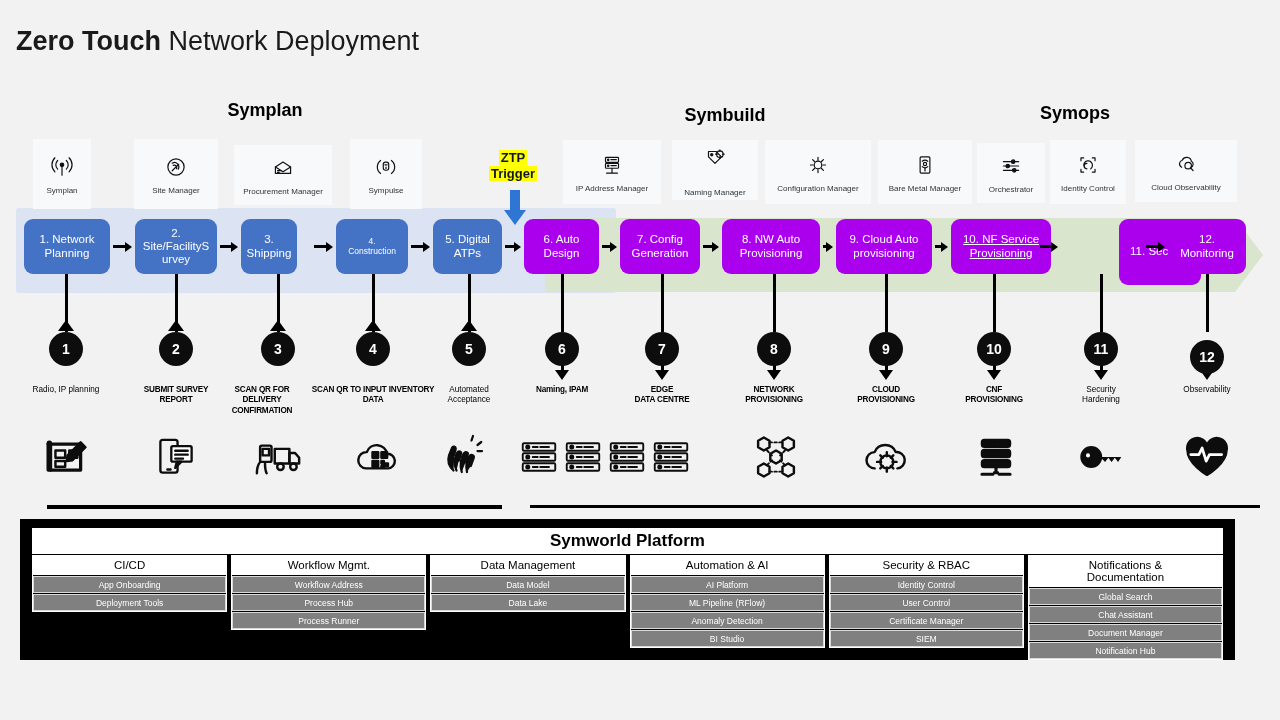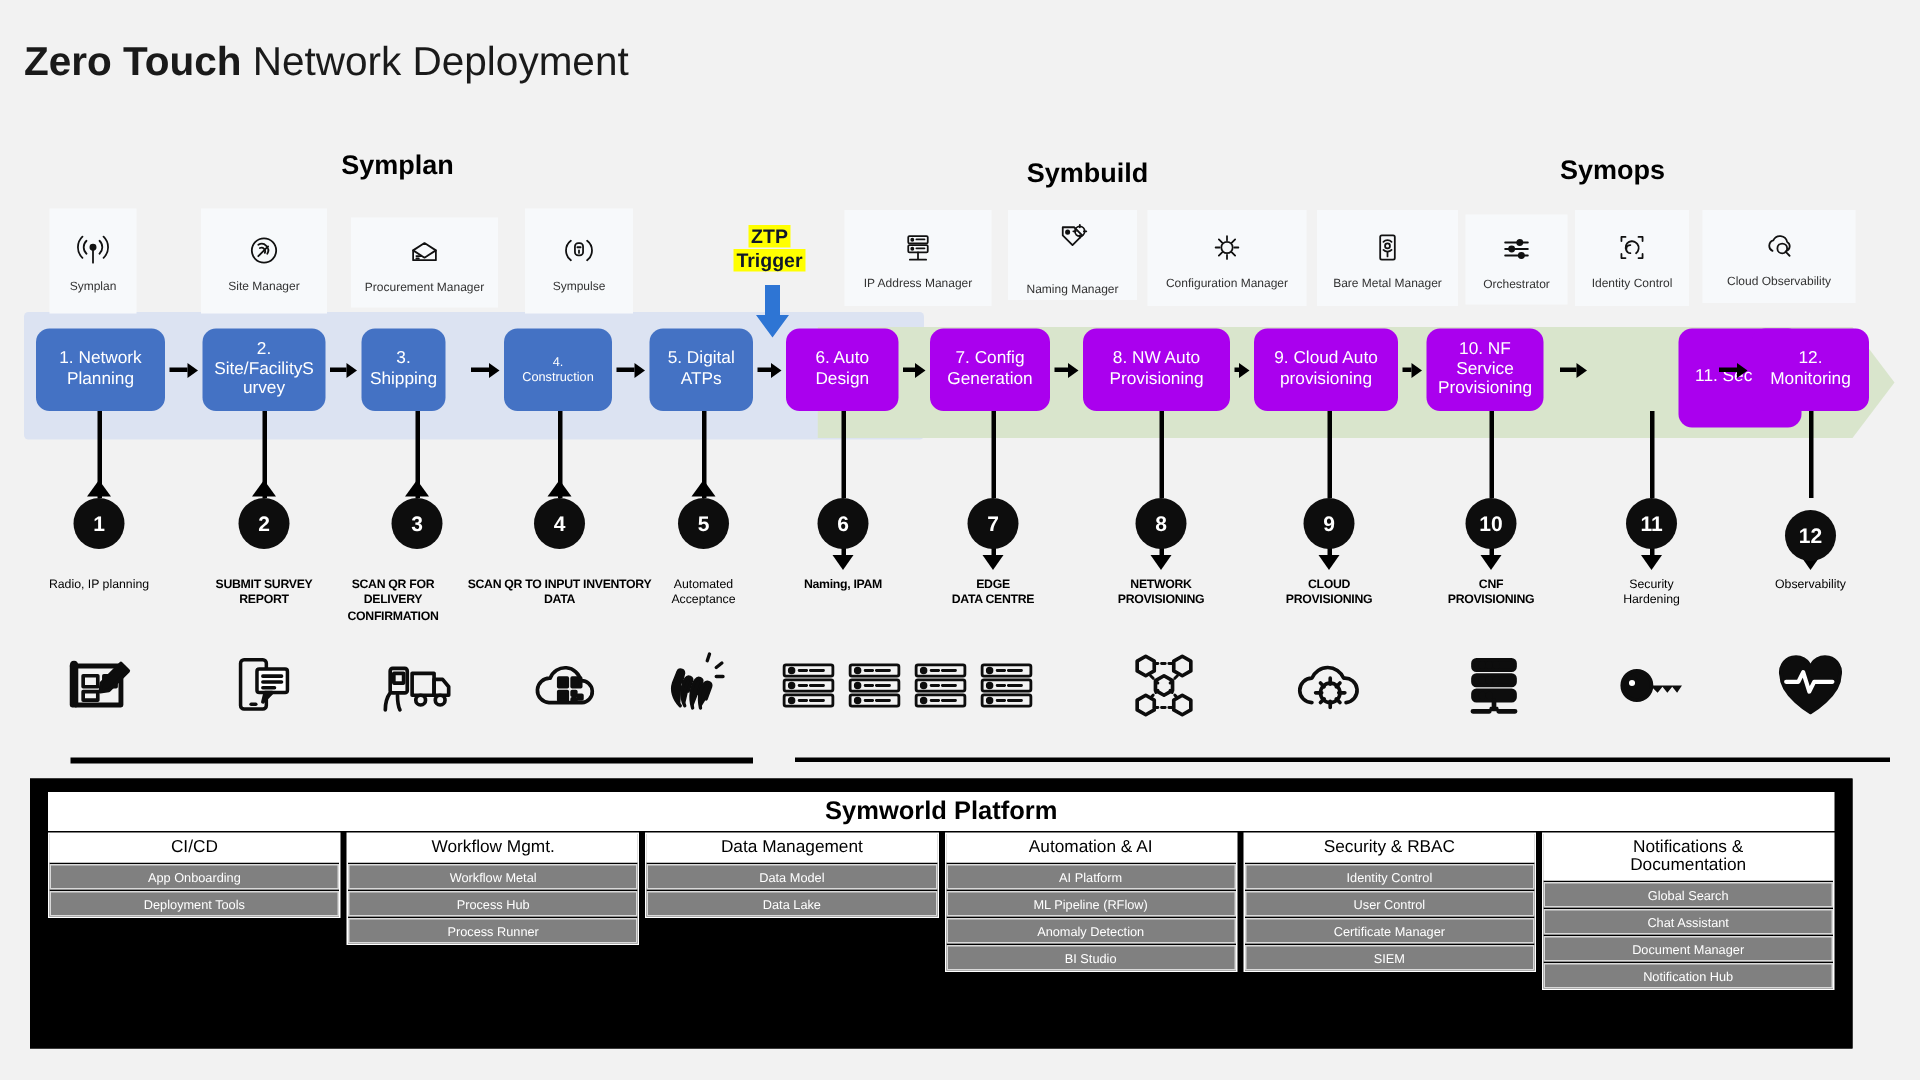--- a/index.html
+++ b/index.html
@@ -343,21 +343,21 @@
         <div class="head"></div>
       </div>
       <div class="pbox purple" style="left: 836px; top: 219px; width: 96px; height: 55px;">
         <div class="ptxt" style="white-space: pre-line;">9. Cloud Auto
 provisioning</div>
       </div>
       <div class="harrow" style="left: 935px; top: 241.5px; width: 13px; height: 10px;">
         <div class="shaft" style="width:6px"></div>
         <div class="head"></div>
       </div>
-      <div class="pbox purple" style="left: 951px; top: 219px; width: 78px; height: 55px;">
+      <div class="pbox purple" style="left: 951px; top: 219px; width: 100px; height: 55px; text-decoration: underline;">
         <div class="ptxt" style="white-space: pre-line;">10. NF Service
 Provisioning</div>
       </div>
       <div class="harrow" style="left: 1040px; top: 241.5px; width: 18px; height: 10px;">
         <div class="shaft" style="width:11px"></div>
         <div class="head"></div>
       </div>
       <div class="pbox purple" style="left: 1119px; top: 219px; width: 82px; height: 66px;">
         <div class="ptxt" style="white-space: pre-line;">11. Security</div>
       </div>
@@ -593,36 +593,36 @@
         <svg width="52" height="52" viewBox="0 0 64 64" fill="none" stroke="#0d0d0d" stroke-width="3" stroke-linecap="round" stroke-linejoin="round">
           <path d="M32 54S8 40 8 24a12 12 0 0124-6 12 12 0 0124 6c0 16-24 30-24 30z" fill="#0d0d0d" stroke="#0d0d0d"></path>
           <path d="M12 29h10l4-8 5 16 4-8h15" stroke="#fff" stroke-width="3.4" fill="none"></path>
         </svg>
       </div>
     </div>
 
   <div class="divbar" style="left:47px;top:505px;width:455px;"></div>
   <div class="divbar" style="left:530px;top:505px;width:730px;height:3px;"></div>
 
-  <div class="platform" style="left:20px;top:519px;width:1215px;height:180px;">
+  <div class="platform" style="left:20px;top:519px;width:1215px;height:141px;">
     <div class="plat-title-bar">
       <span class="plat-title">Symworld Platform</span>
     </div>
     <div class="plat-cols" id="plat-cols">
         <div class="plat-col">
           <div class="plat-col-box">
             <div class="plat-col-head" style="white-space: pre-line;">CI/CD</div>
             <div class="plat-item">App Onboarding</div>
             <div class="plat-item">Deployment Tools</div>
           </div>
         </div>
         <div class="plat-col">
           <div class="plat-col-box">
             <div class="plat-col-head" style="white-space: pre-line;">Workflow Mgmt.</div>
-            <div class="plat-item">Workflow Metal</div>
+            <div class="plat-item">Workflow Address</div>
             <div class="plat-item">Process Hub</div>
             <div class="plat-item">Process Runner</div>
           </div>
         </div>
         <div class="plat-col">
           <div class="plat-col-box">
             <div class="plat-col-head" style="white-space: pre-line;">Data Management</div>
             <div class="plat-item">Data Model</div>
             <div class="plat-item">Data Lake</div>
           </div>

